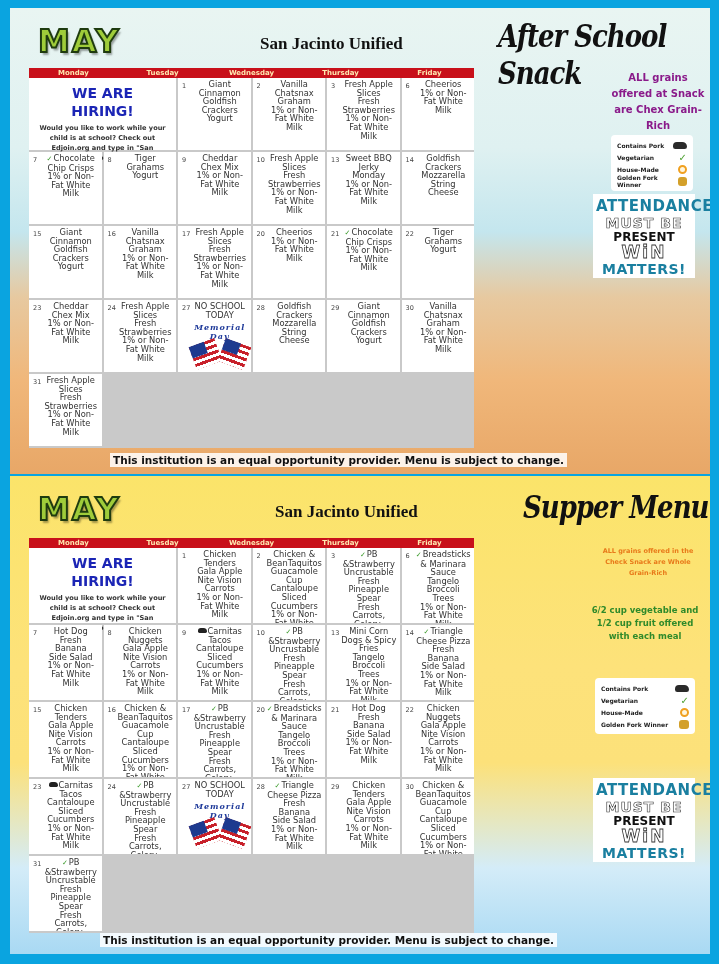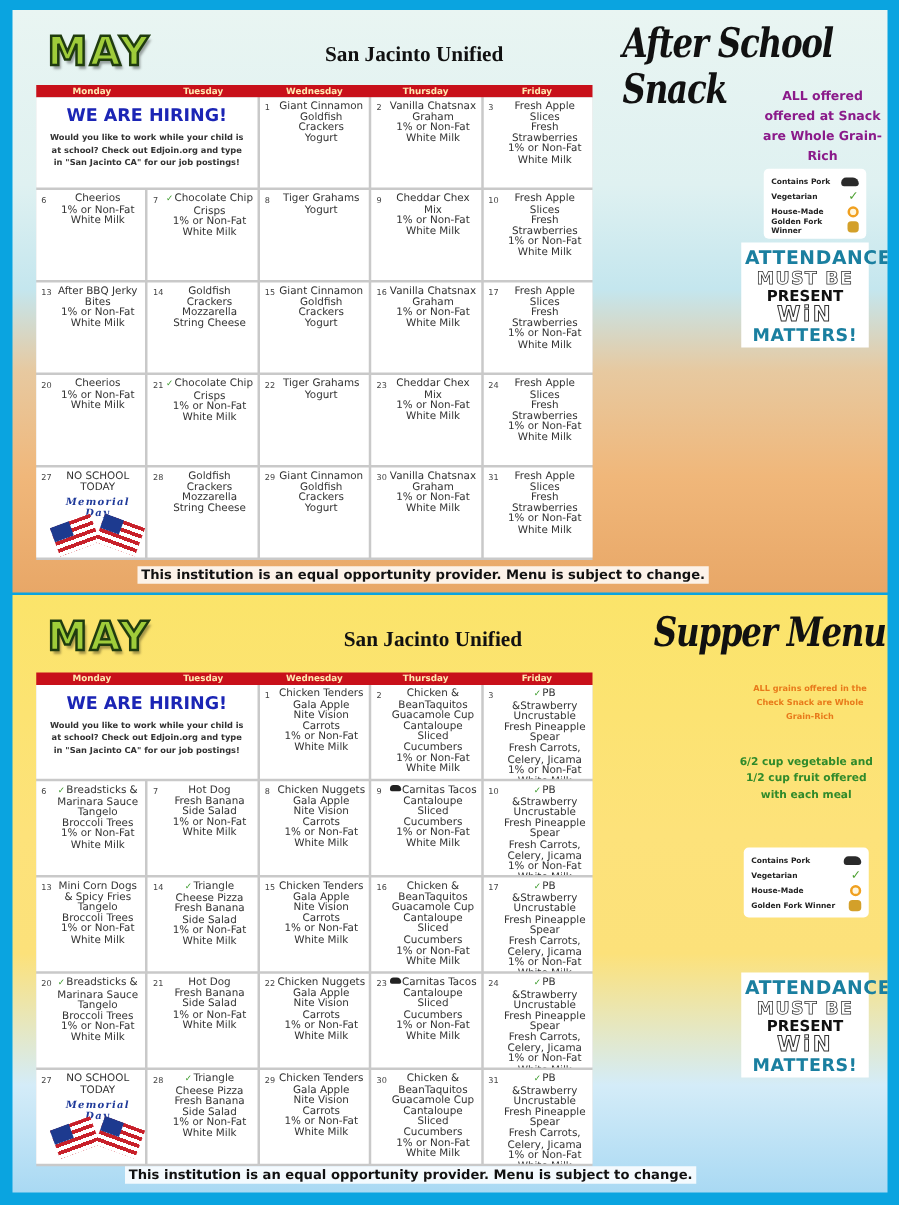--- a/index.html
+++ b/index.html
@@ -15,21 +15,21 @@
   .may-logo { position: absolute; left: 28px; top: 12px; width: 160px; height: 42px; display: flex; gap: 2px; }
   .may-logo span { font-family: "DejaVu Sans", sans-serif; font-weight: 900; font-size: 32px; line-height: 42px;
     color: #9fcc3a; -webkit-text-stroke: 2px #1f3b0f; text-shadow: 2px 3px 2px rgba(0,0,0,0.35); letter-spacing: 2px; }
   .district { position: absolute; font-family: Liberation Serif, serif; font-weight: bold; font-size: 17px; color: #111; }
   .script-title { position: absolute; font-family: "DejaVu Serif", serif; font-style: italic; font-weight: bold;
     color: #111; letter-spacing: -1px; transform: scaleY(1.25); transform-origin: left center; }
 
   .cal { position: absolute; left: 19px; width: 445px; }
   .dayhdr { display: grid; grid-template-columns: repeat(5, 1fr); background: #c8101a; height: 10px; }
   .dayhdr div { color: #ffe9b0; font-size: 7px; font-weight: bold; text-align: center; line-height: 10px; }
-  .grid { display: grid; grid-template-columns: repeat(5, 1fr); background: #c9c9c9; gap: 2px; padding: 0 0 2px 0; }
+  .grid { display: grid; grid-template-columns: repeat(6, 1fr); background: #c9c9c9; gap: 2px; padding: 0 0 2px 0; }
   .cell { background: #fff; position: relative; padding: 2px 3px 2px 14px; text-align: center;
     font-size: 8.3px; line-height: 8.6px; color: #333; overflow: hidden; }
   .cell .num { position: absolute; left: 4px; top: 4px; font-size: 6.5px; color: #444; }
   .cell .item { display: block; }
   .veg { color: #3a9a2a; font-size: 7px; font-weight: bold; margin-right: 1px; }
   .pork { display: inline-block; width: 9px; height: 5px; background: #222; border-radius: 4px 5px 2px 2px; margin-right: 1px; vertical-align: 1px; }
 
   .hiring { grid-column: span 2; background: #fff; padding: 6px 10px; text-align: center; }
   .hiring .title { color: #1b25b5; font-weight: bold; font-size: 14px; line-height: 18px; }
   .hiring .body { color: #333; font-weight: bold; font-size: 6.6px; line-height: 10px; margin-top: 3px; }
@@ -118,21 +118,21 @@
           <span class="item"><span>1% or Non-Fat White Milk</span></span>
         </div>
         <div class="cell">
           <span class="num">10</span>
           <span class="item"><span>Fresh Apple Slices</span></span>
           <span class="item"><span>Fresh Strawberries</span></span>
           <span class="item"><span>1% or Non-Fat White Milk</span></span>
         </div>
         <div class="cell">
           <span class="num">13</span>
-          <span class="item"><span>After BBQ Jerky Bites</span></span>
+          <span class="item"><span>Sweet BBQ Jerky Monday</span></span>
           <span class="item"><span>1% or Non-Fat White Milk</span></span>
         </div>
         <div class="cell">
           <span class="num">14</span>
           <span class="item"><span>Goldfish Crackers</span></span>
           <span class="item"><span>Mozzarella String Cheese</span></span>
         </div>
         <div class="cell">
           <span class="num">15</span>
           <span class="item"><span>Giant Cinnamon Goldfish Crackers</span></span>
@@ -203,21 +203,21 @@
         </div>
         <div class="cell">
           <span class="num">31</span>
           <span class="item"><span>Fresh Apple Slices</span></span>
           <span class="item"><span>Fresh Strawberries</span></span>
           <span class="item"><span>1% or Non-Fat White Milk</span></span>
         </div>
       </div>
   </div>
 
-  <div class="grain-note" style="left:598px; top:62px; width:100px; color:#8a1a8a; font-size:10px; line-height:16px;">ALL offered offered at Snack are Whole Grain-Rich</div>
+  <div class="grain-note" style="left:598px; top:62px; width:100px; color:#8a1a8a; font-size:10px; line-height:16px;">ALL grains offered at Snack are Chex Grain-Rich</div>
   <div class="legend" id="snack-legend" style="left:601px; top:127px; width:82px;">
       <div class="row">
         <span>Contains Pork</span>
         <span class="lg-pork"></span>
       </div>
       <div class="row">
         <span>Vegetarian</span>
         <span class="lg-veg">✓</span>
       </div>
       <div class="row">

